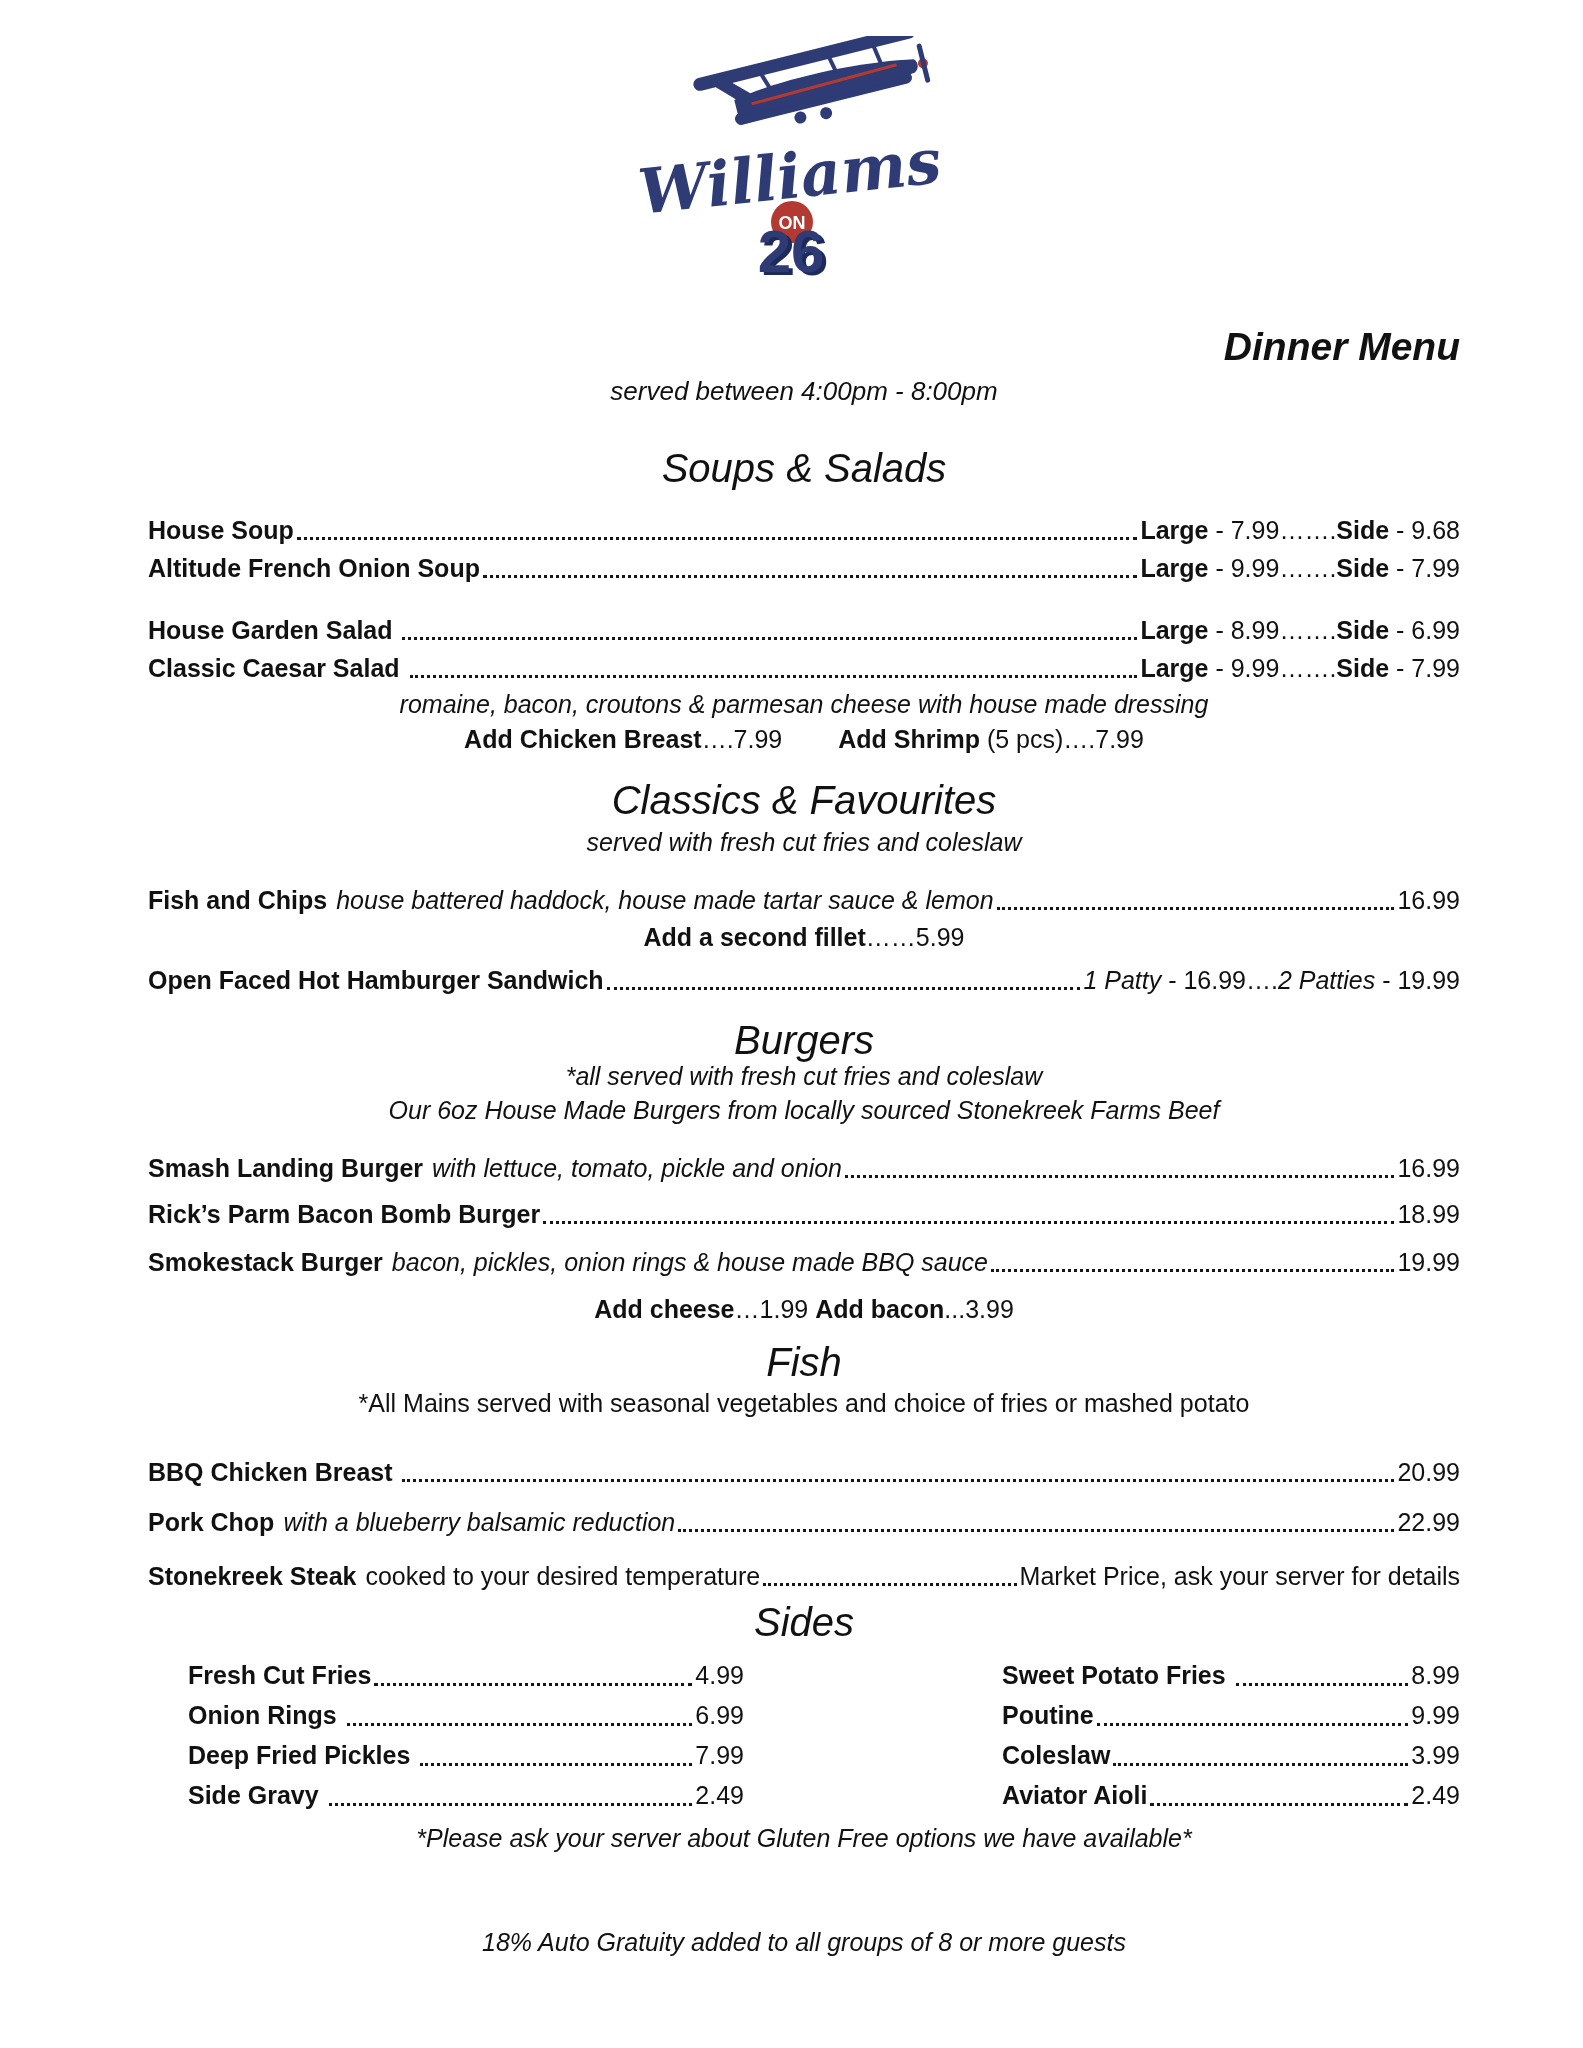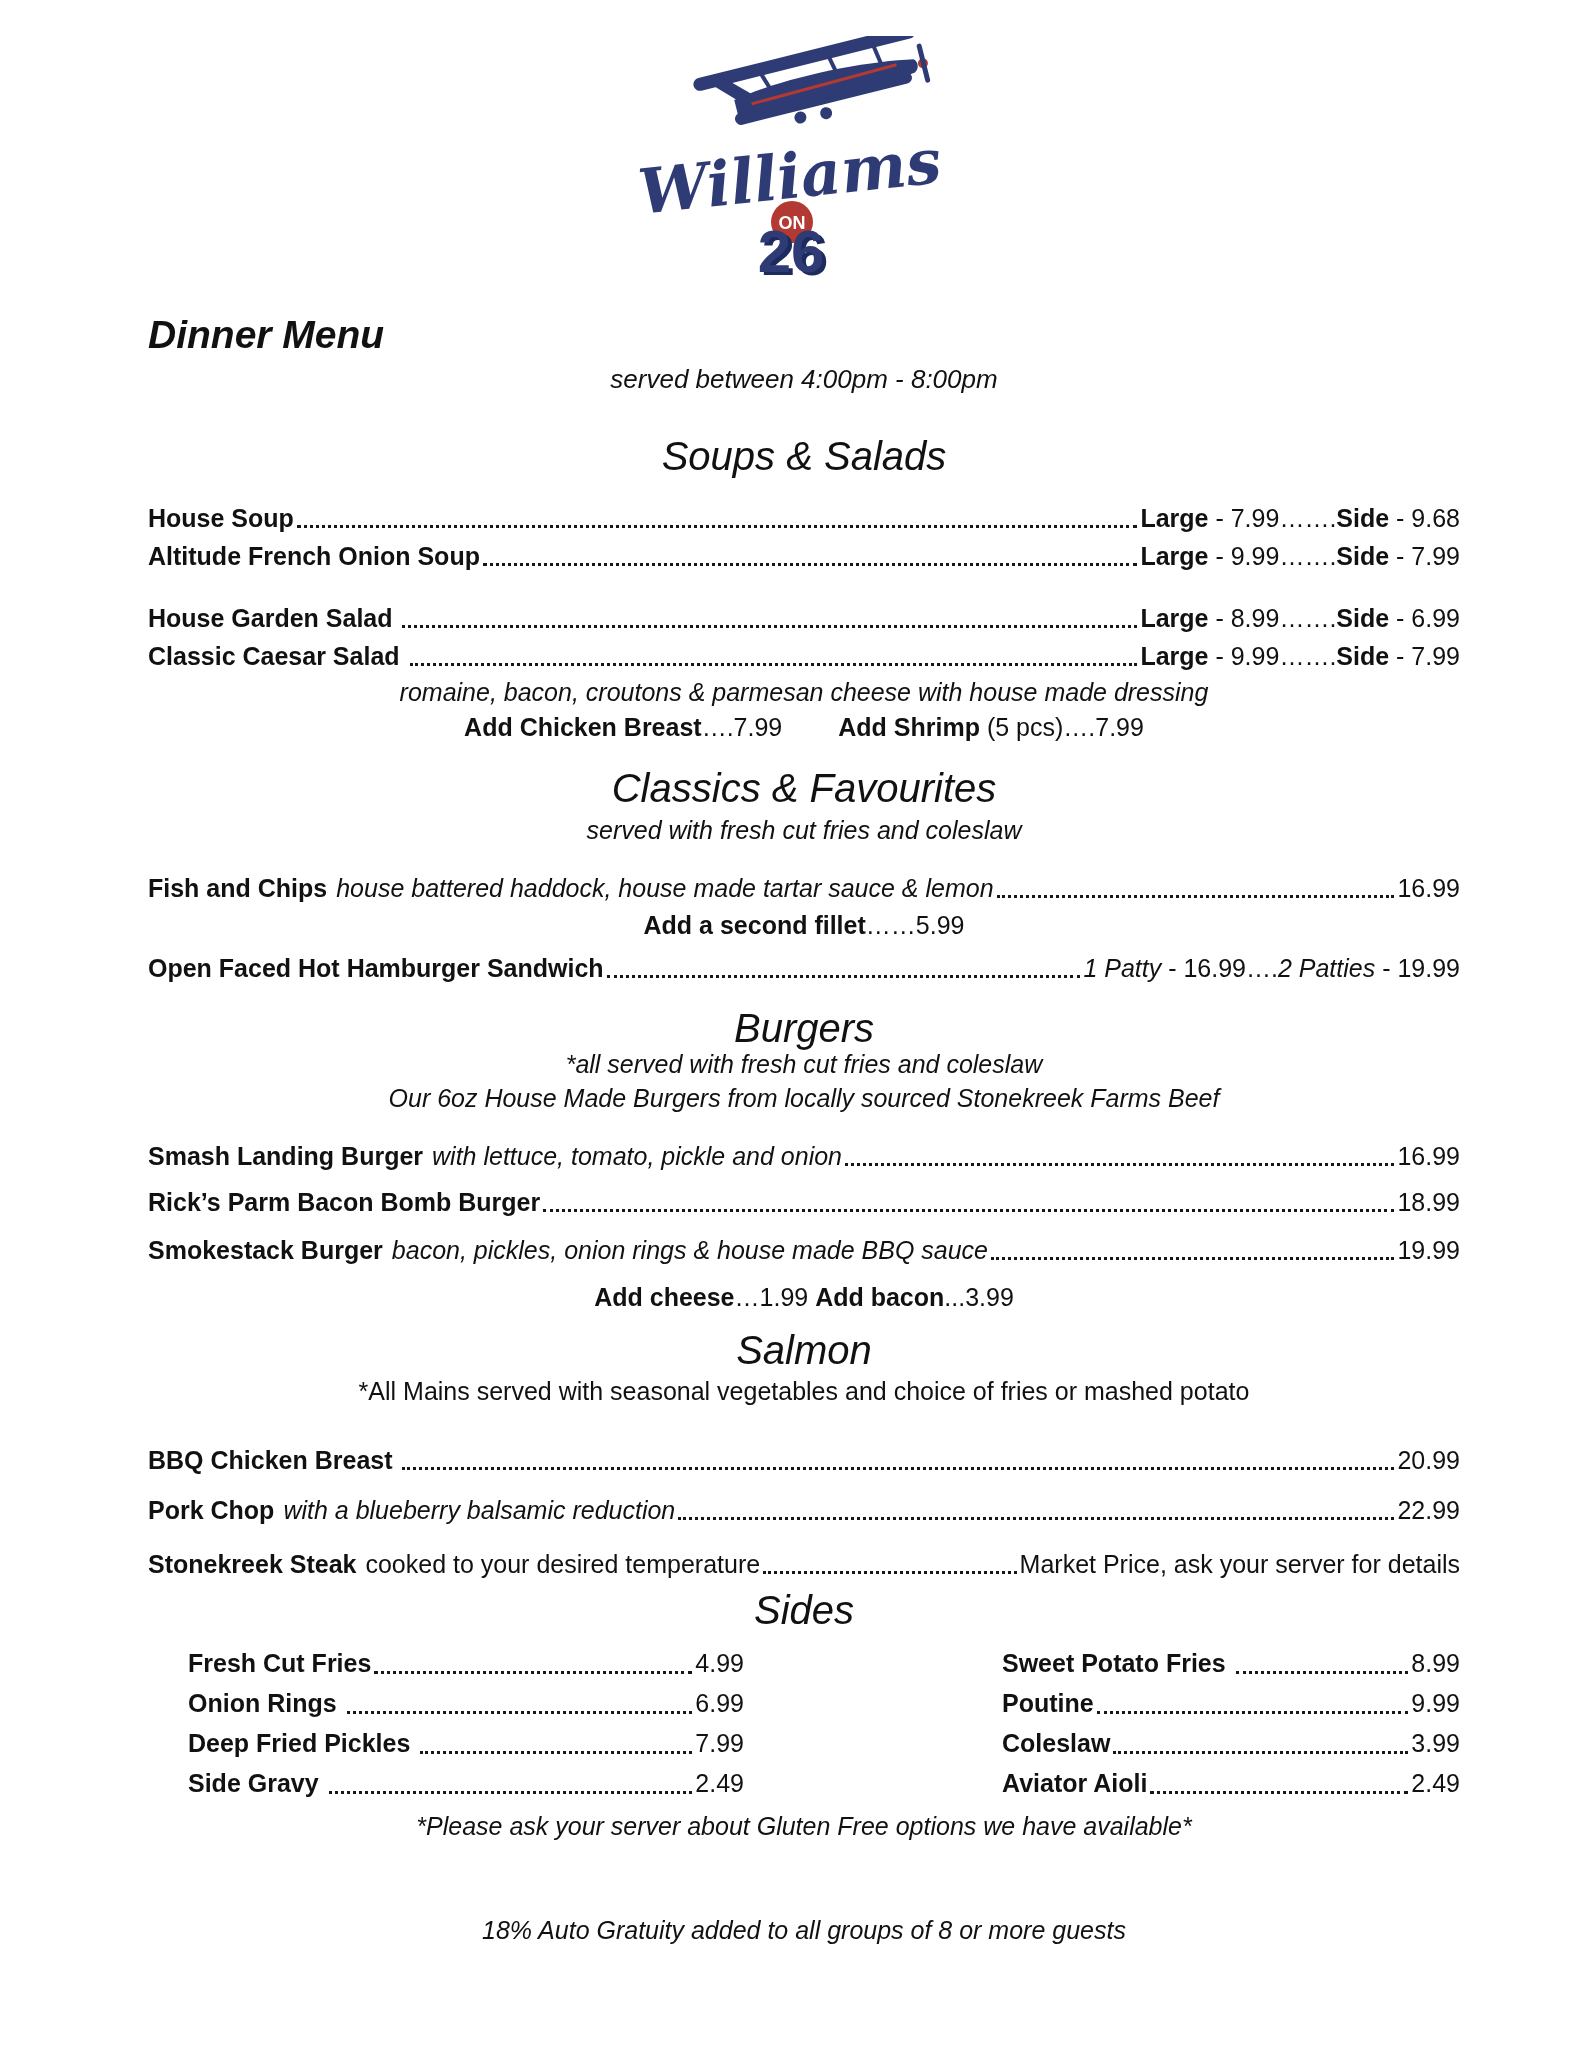--- a/index.html
+++ b/index.html
@@ -10,21 +10,21 @@
     color:#111111;
   }
   .page { width:1583px; height:2048px; overflow:hidden; padding-top:36px; }
 
   
   .logo-wrap { text-align:center; }
   .logo-svg { display:inline-block; }
 
   
   .content { width:1312px; margin-left:148px; }
-  .title { font-size:39px; line-height:42px; font-weight:bold; font-style:italic; text-align:left; margin-top:34px; }
+  .title { font-size:39px; line-height:42px; font-weight:bold; font-style:italic; text-align:right; margin-top:46px; }
   .page-sub { font-size:26px; line-height:31px; font-style:italic; text-align:center; margin-top:8px; }
   .section-h { font-size:40px; line-height:38px; font-weight:normal; font-style:italic; text-align:center; }
   .note-i { font-size:25px; line-height:34px; font-style:italic; text-align:center; }
   .note-r { font-size:25px; line-height:32px; text-align:center; }
 
   
   .menu-row { display:flex; align-items:flex-end; font-size:25px; line-height:38px; }
   .menu-row .name { font-weight:bold; white-space:pre; }
   .desc { margin-left:9px; white-space:pre; }
   .italic { font-style:italic; }
@@ -178,21 +178,21 @@
       <span class="name">Smokestack Burger</span>
       <span class="desc italic">bacon, pickles, onion rings &amp; house made BBQ sauce</span>
       <span class="leader"></span>
       <span class="price">19.99</span>
     </div>
 
     <p class="center-line mt10">
       <span class="bold">Add cheese</span><span class="pre">…1.99 </span><span class="bold">Add bacon</span><span class="pre">...3.99</span>
     </p>
 
-    <h2 class="section-h mt16">Salmon</h2>
+    <h2 class="section-h mt16">Fish</h2>
     <p class="note-r mt6">*All Mains served with seasonal vegetables and choice of fries or mashed potato</p>
 
     <div class="menu-row mt34">
       <span class="name">BBQ Chicken Breast </span>
       <span class="leader"></span>
       <span class="price">20.99</span>
     </div>
 
     <div class="menu-row mt12">
       <span class="name">Pork Chop</span>

